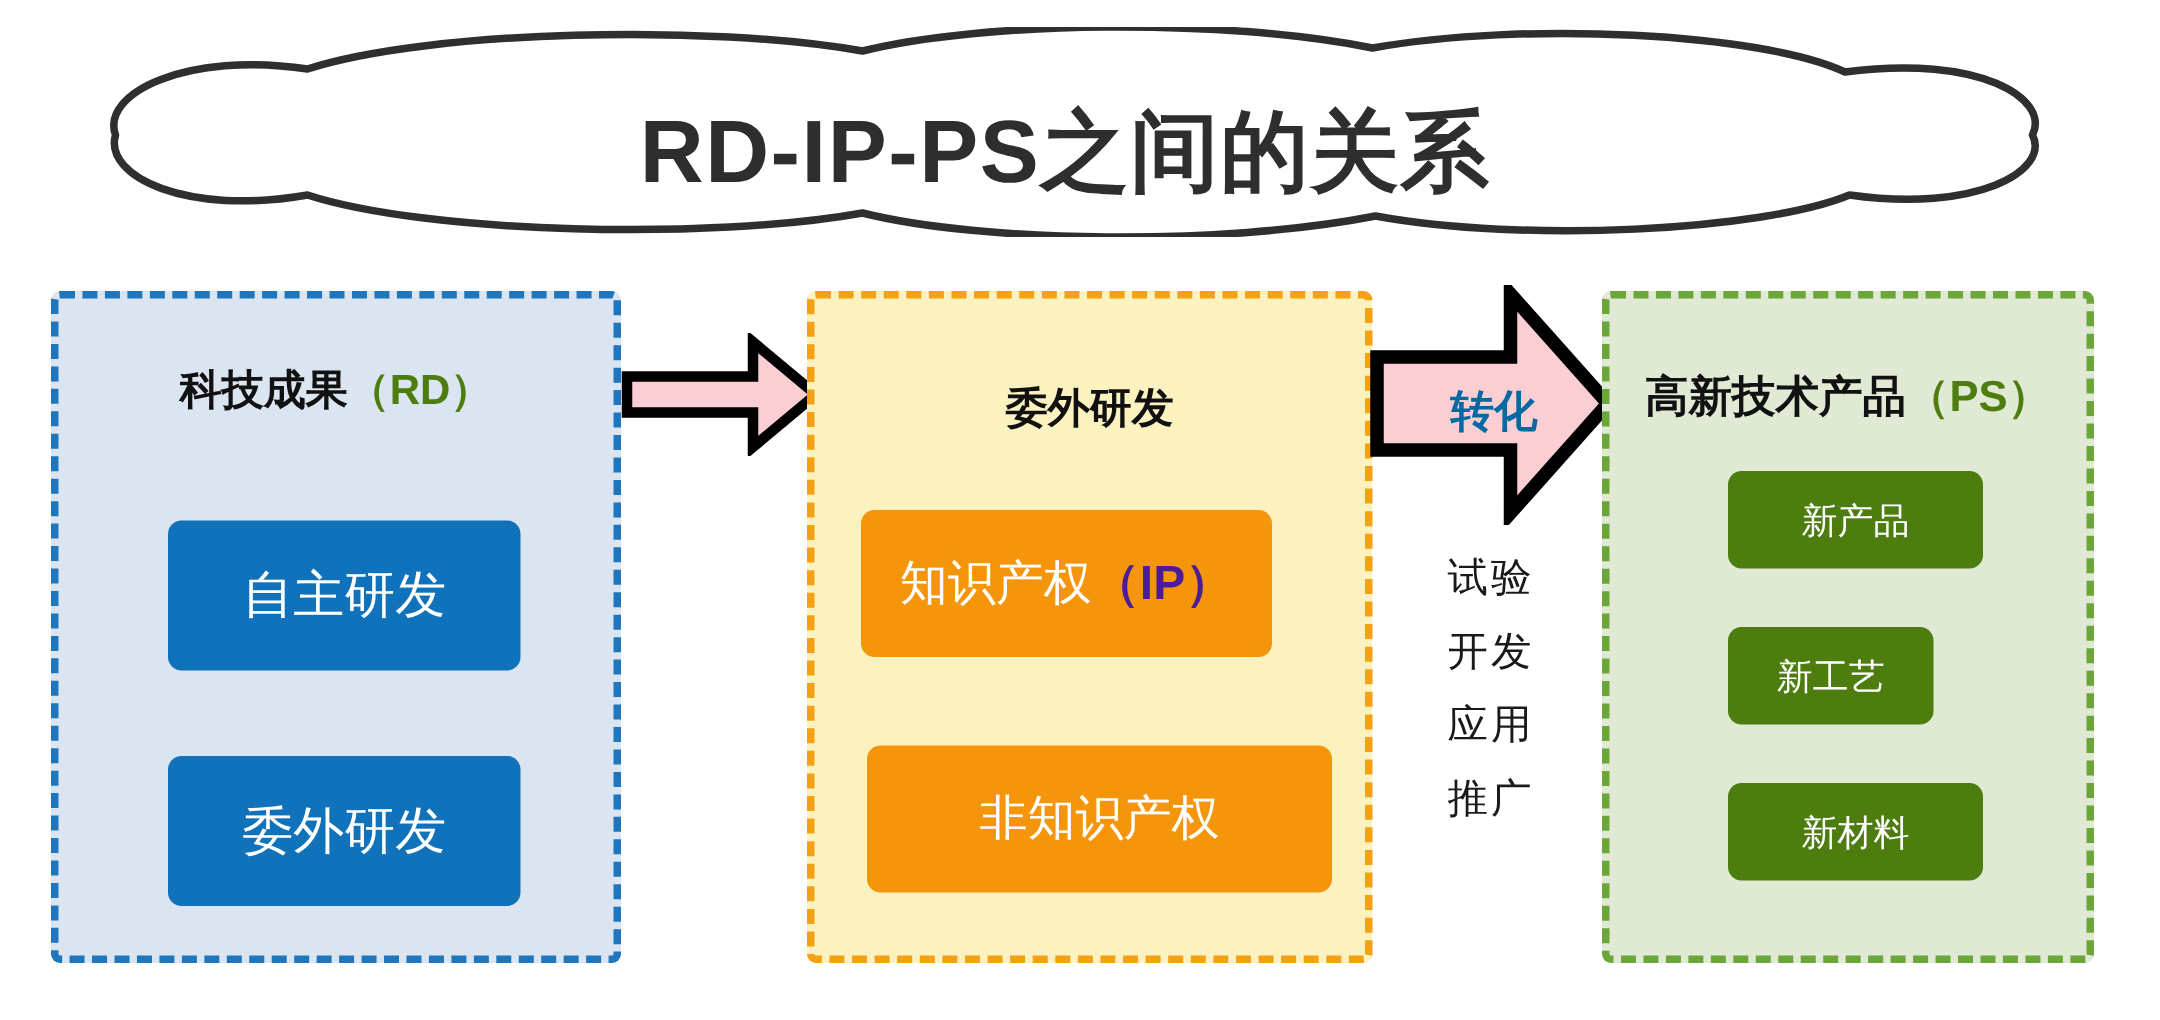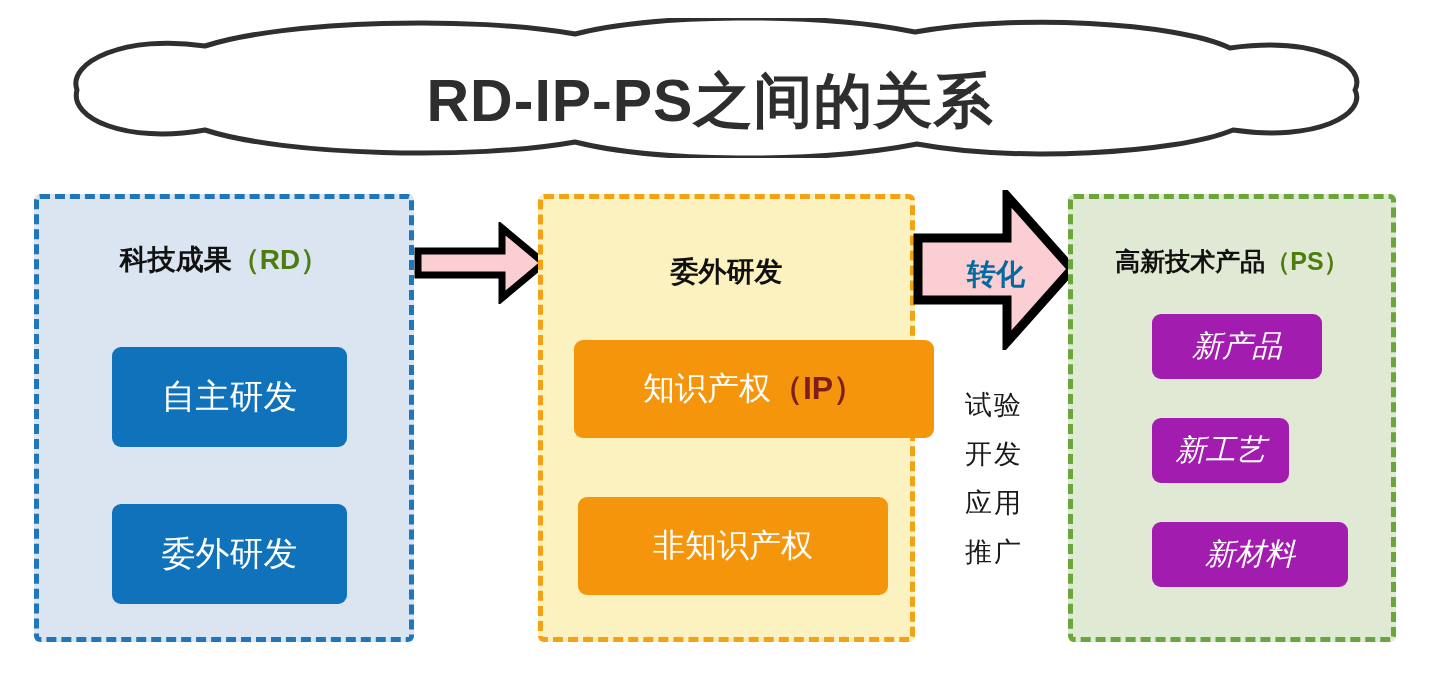--- a/index.html
+++ b/index.html
@@ -65,46 +65,46 @@
     position: absolute;
     left: 0; right: 0;
     text-align: center;
     font-size: 28px;
     font-weight: bold;
     color: #111111;
     white-space: nowrap;
   }
   #panel-rd .panel-title { top: 42px; }
   #panel-ach .panel-title { top: 54px; }
-  #panel-ps .panel-title { top: 46px; font-size: 25px; }
+  #panel-ps .panel-title { top: 46px; font-size: 29px; }
   .abbr { color: #4d7c0f; }
 
   
   .chip {
     position: absolute;
     box-sizing: border-box;
     display: flex;
     align-items: center;
     justify-content: center;
     border-radius: 9px;
     color: #ffffff;
     font-weight: normal;
   }
   .chip-blue { background: #0f72ba; font-size: 34px; }
   .chip-orange { background: #f4950c; font-size: 32px; }
-  .chip-green { background: #a21caf; font-size: 30px; font-style: italic; }
-  .chip .abbr { color: #7f1d1d; font-weight: bold; }
+  .chip-green { background: #4d7c0f; font-size: 24px; }
+  .chip .abbr { color: #4c1d95; font-weight: bold; }
 
   #chip-self   { left: 73px;  top: 148px; width: 235px; height: 100px; }
   #chip-outs   { left: 73px;  top: 305px; width: 235px; height: 100px; }
-  #chip-ip     { left: 31px;  top: 141px; width: 360px; height: 98px; }
+  #chip-ip     { left: 31px;  top: 141px; width: 274px; height: 98px; }
   #chip-nonip  { left: 18px;  top: 298px; width: 310px; height: 98px; margin-left: 17px; }
   #chip-np     { left: 79px;  top: 115px; width: 170px; height: 65px; }
   #chip-nt     { left: 79px;  top: 219px; width: 137px; height: 65px; }
-  #chip-nm     { left: 79px;  top: 323px; width: 196px; height: 65px; }
+  #chip-nm     { left: 79px;  top: 323px; width: 170px; height: 65px; }
 
   
   #arrow-small {
     position: absolute;
     left: 414px; top: 222px;
     width: 134px; height: 82px;
   }
   #arrow-big {
     position: absolute;
     left: 912px; top: 190px;
@@ -129,21 +129,20 @@
     width: 104px;
     text-align: center;
     font-family: "Liberation Serif", "DejaVu Serif", serif;
   }
   #step-list .step {
     font-size: 27px;
     color: #1a1a1a;
     line-height: 1.0;
     margin-bottom: 22px;
     letter-spacing: 2px;
-    margin-top: 20px;
   }
 </style>
 </head>
 <body>
 
 <div id="title-cloud">
   <svg viewBox="0 0 1310 140" preserveAspectRatio="none">
     <path d="M 150 28
              C 230 2, 420 -2, 520 16
              C 600 -4, 760 -6, 860 14

